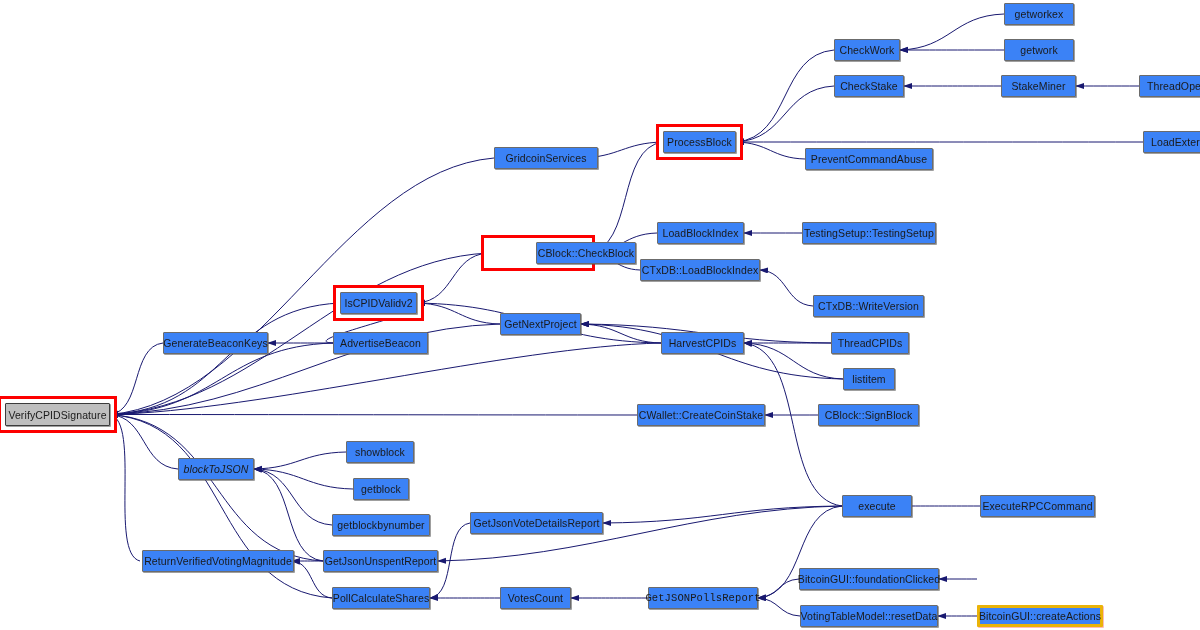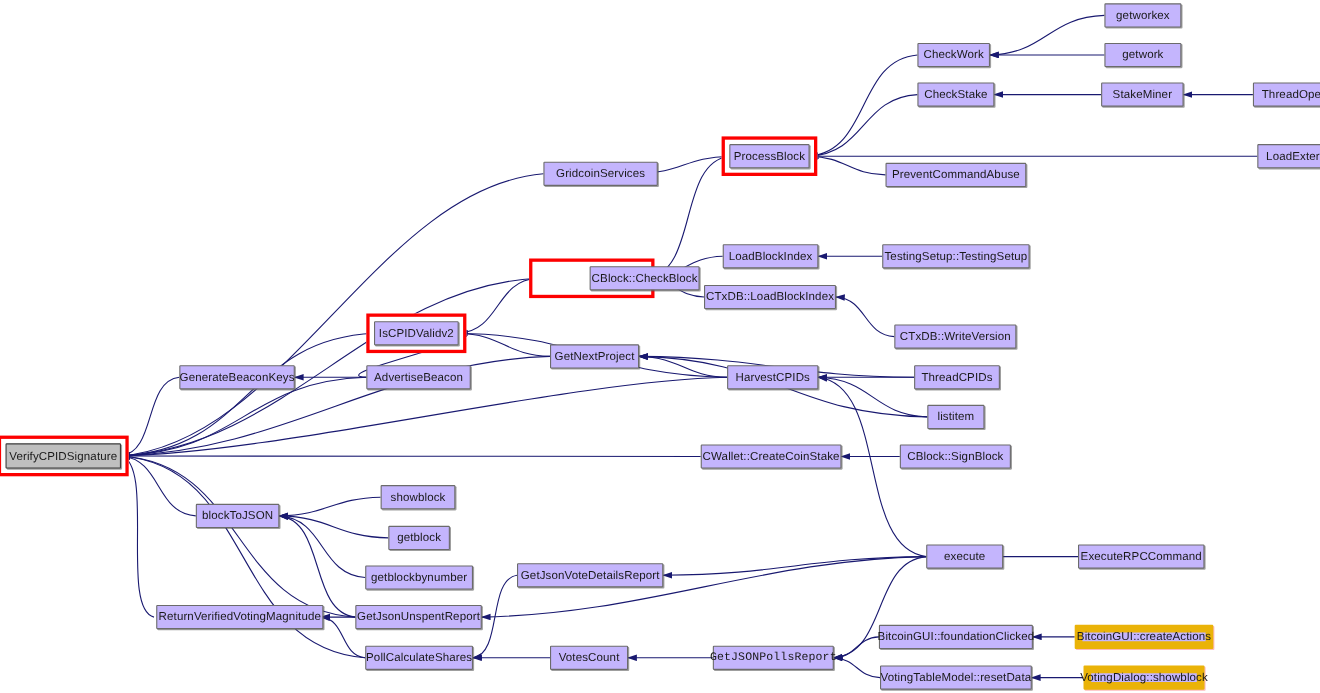--- a/index.html
+++ b/index.html
@@ -3,39 +3,40 @@
 <meta charset="utf-8">
 <style>
   html,body{margin:0;padding:0;background:#ffffff;}
   body{width:1200px;height:630px;overflow:hidden;font-family:"Liberation Sans",sans-serif;}
   #graph{position:relative;width:1200px;height:630px;background:#fff;}
   #edge-layer{position:absolute;left:0;top:0;width:1200px;height:630px;pointer-events:none;}
 
   .node{
     position:absolute;
     box-sizing:border-box;
-    background:#c4b5fd;
+    background:#3b82f6;
     border:1px solid #6b6b6b;
     border-radius:1px;
     display:flex;align-items:center;justify-content:center;
     font-size:10.5px;
     color:#1a1a1a;
     letter-spacing:.1px;
     white-space:nowrap;
     z-index:3;
     box-shadow:1px 1px 0 rgba(80,80,80,.55);
   }
   .node.root{
     background:#bfbfbf;
     border:1px solid #3c3c3c;
   }
   
   .node.redline{
-    border:7px solid #eab308;
+    border:3px solid #eab308;
     box-shadow:1px 1px 0 rgba(250,120,120,.5);
+    margin-top:37px;
   }
   
   .hl{
     position:absolute;
     box-sizing:border-box;
     border:3px solid #fd0000;
     background:#ffffff;
     z-index:2;
   }
   .truncated{justify-content:flex-start;padding-left:7px;}
@@ -131,21 +132,21 @@
       <div class="node" style="left: 657px; top: 222px; width: 87px; height: 22px;">LoadBlockIndex</div>
       <div class="node" style="left: 802px; top: 222px; width: 134px; height: 22px;">TestingSetup::TestingSetup</div>
       <div class="node" style="left: 640px; top: 259px; width: 120px; height: 22px;">CTxDB::LoadBlockIndex</div>
       <div class="node" style="left: 813px; top: 295px; width: 111px; height: 22px;">CTxDB::WriteVersion</div>
       <div class="node" style="left: 500px; top: 313px; width: 81px; height: 22px;">GetNextProject</div>
       <div class="node" style="left: 661px; top: 332px; width: 83px; height: 22px;">HarvestCPIDs</div>
       <div class="node" style="left: 831px; top: 332px; width: 78px; height: 22px;">ThreadCPIDs</div>
       <div class="node" style="left: 843px; top: 368px; width: 52px; height: 22px;">listitem</div>
       <div class="node" style="left: 637px; top: 404px; width: 128px; height: 22px;">CWallet::CreateCoinStake</div>
       <div class="node" style="left: 818px; top: 404px; width: 101px; height: 22px;">CBlock::SignBlock</div>
-      <div class="node" style="left: 178px; top: 458px; width: 76px; height: 22px;">blockToJSON</div>
+      <div class="node" style="left: 178px; top: 458px; width: 76px; height: 22px; font-style: italic;">blockToJSON</div>
       <div class="node" style="left: 346px; top: 441px; width: 68px; height: 22px;">showblock</div>
       <div class="node" style="left: 353px; top: 478px; width: 56px; height: 22px;">getblock</div>
       <div class="node" style="left: 332px; top: 514px; width: 98px; height: 22px;">getblockbynumber</div>
       <div class="node" style="left: 142px; top: 550px; width: 152px; height: 22px;">ReturnVerifiedVotingMagnitude</div>
       <div class="node" style="left: 323px; top: 550px; width: 115px; height: 22px;">GetJsonUnspentReport</div>
       <div class="node" style="left: 470px; top: 512px; width: 133px; height: 22px;">GetJsonVoteDetailsReport</div>
       <div class="node" style="left: 332px; top: 587px; width: 98px; height: 22px;">PollCalculateShares</div>
       <div class="node" style="left: 500px; top: 587px; width: 71px; height: 22px;">VotesCount</div>
       <div class="node" style="left: 648px; top: 587px; width: 110px; height: 22px; font-family: Liberation Mono, monospace;">GetJSONPollsReport</div>
       <div class="node" style="left: 842px; top: 495px; width: 70px; height: 22px;">execute</div>

